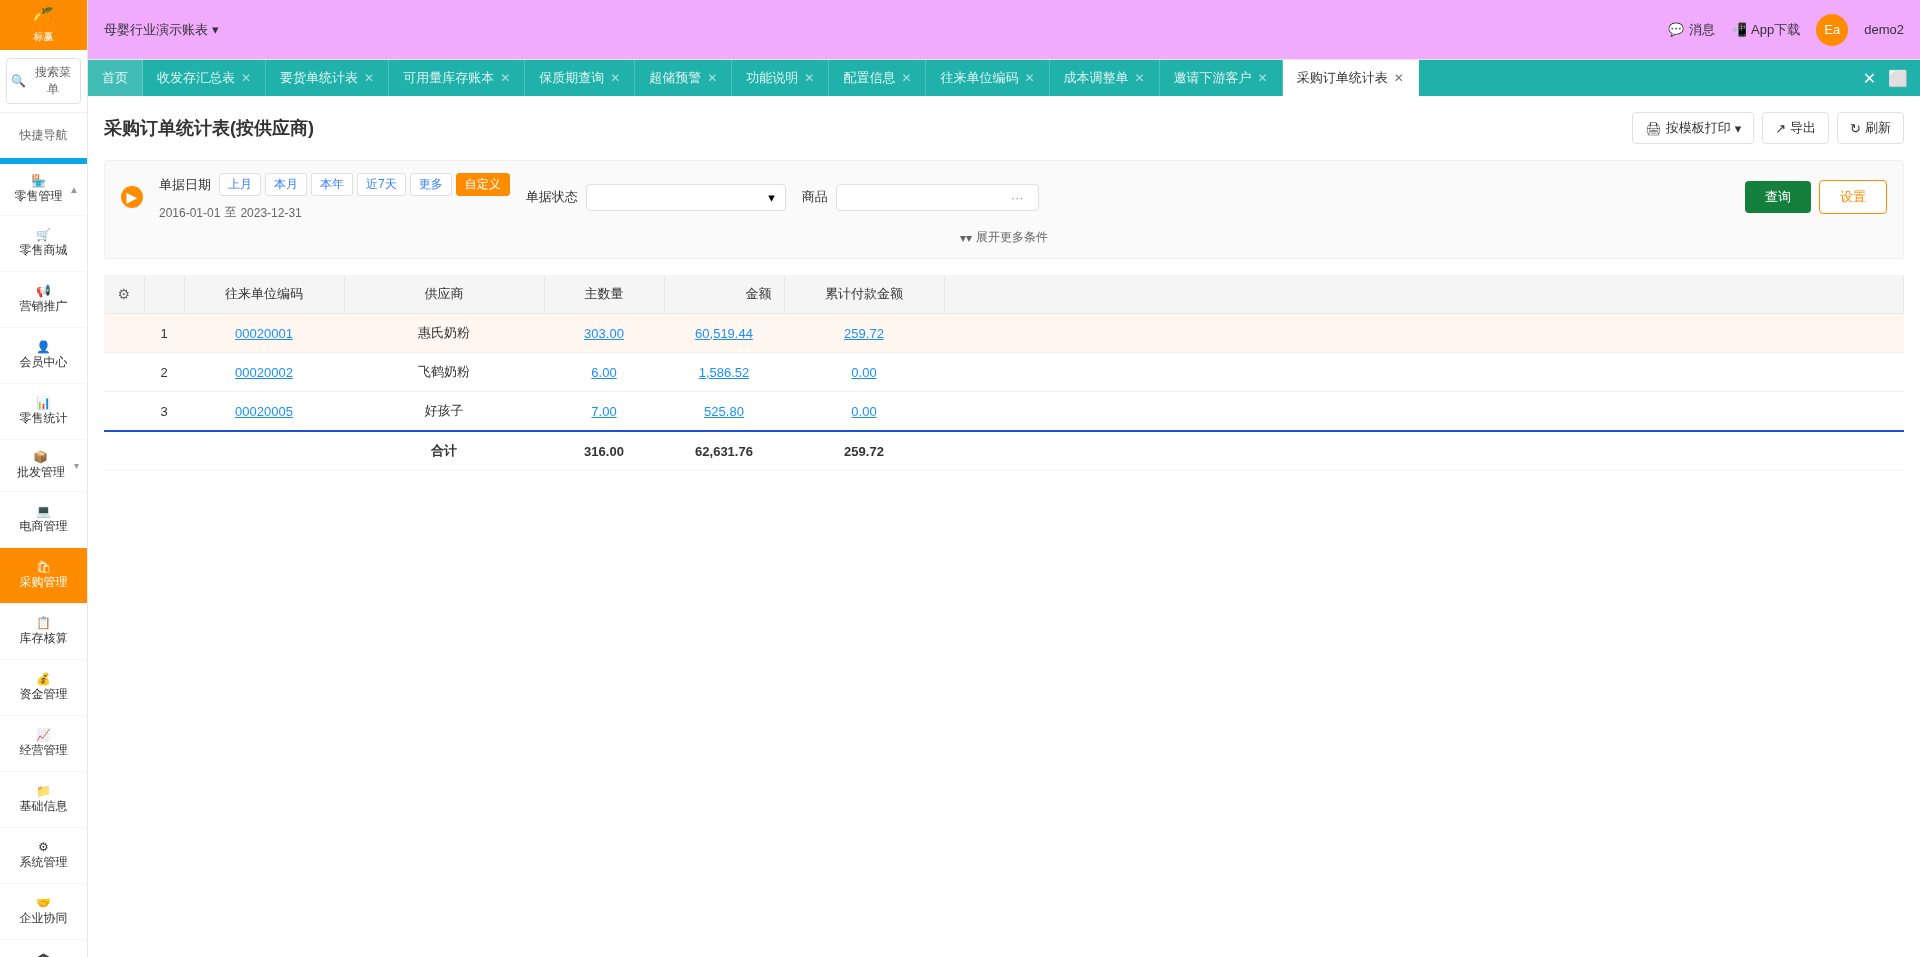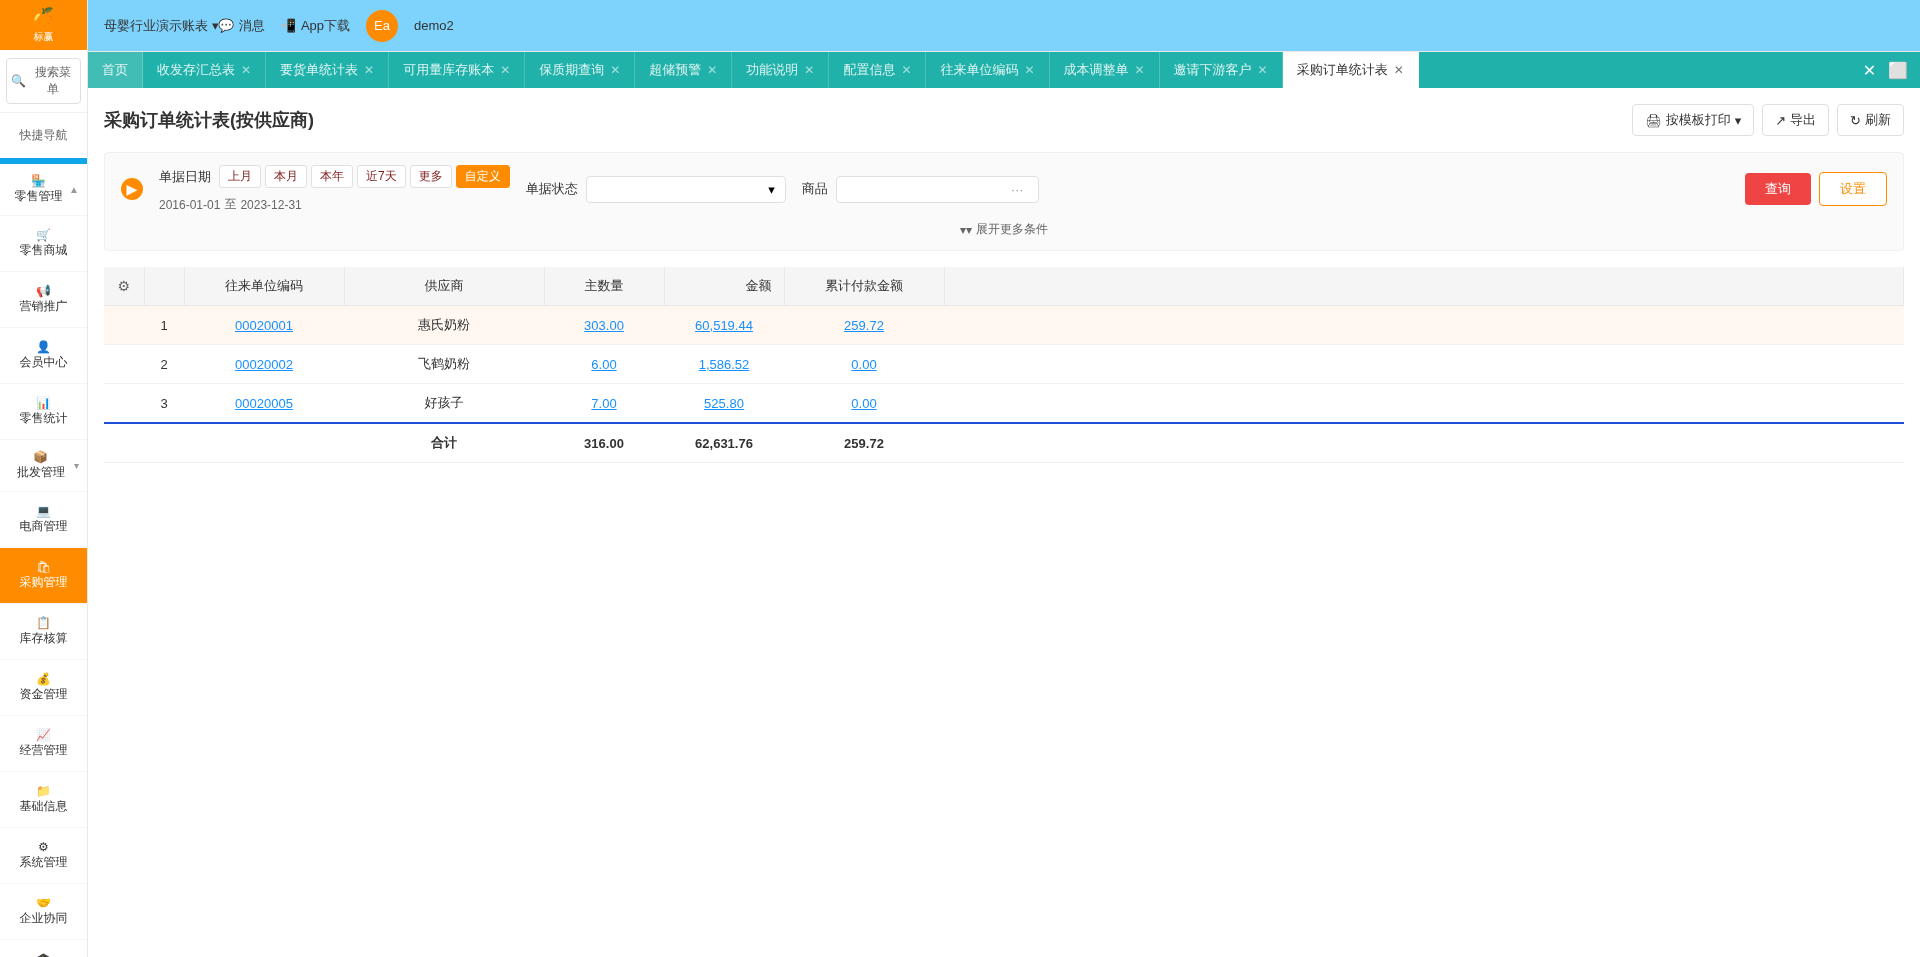--- a/index.html
+++ b/index.html
@@ -19,21 +19,21 @@
     .sidebar-nav-btn { padding: 8px 12px; border-bottom: 6px solid #0ea5e9; }
     .sidebar-nav-link { width: 100%; background: none; border: none; padding: 6px 4px; font-size: 12px; color: #666; cursor: pointer; text-align: center; display: block; }
     .sidebar-menu { flex: 1; overflow-y: auto; }
     .sidebar-item { display: flex; flex-direction: column; align-items: center; justify-content: center; padding: 12px 4px; cursor: pointer; border-bottom: 1px solid #f5f5f5; font-size: 12px; color: #333; }
     .sidebar-item.active { background: #ff8c00; color: white; }
 
     
     .main-content { flex: 1; display: flex; flex-direction: column; overflow: hidden; }
 
     
-    .top-bar { height: 52px; background: #7dd3fc; display: flex; align-items: center; padding: 0 16px; border-bottom: 1px solid #e8e8e8; }
+    .top-bar { height: 60px; background: #f0abfc; display: flex; align-items: center; justify-content: space-between; padding: 0 16px; border-bottom: 1px solid #e8e8e8; }
     .top-bar-left { display: flex; align-items: center; gap: 8px; }
     .workspace-select { display: flex; align-items: center; gap: 4px; font-size: 13px; color: #333; cursor: pointer; }
     .top-bar-right { display: flex; align-items: center; gap: 16px; }
     .top-bar-icon-btn { display: flex; align-items: center; gap: 4px; font-size: 13px; color: #333; cursor: pointer; background: none; border: none; }
     .user-avatar { width: 32px; height: 32px; border-radius: 50%; background: #ff8c00; display: flex; align-items: center; justify-content: center; color: white; font-size: 13px; cursor: pointer; }
 
     
     .tab-bar { background: #20b2aa; display: flex; align-items: center; overflow-x: auto; white-space: nowrap; height: 36px; }
     .tab-bar::-webkit-scrollbar { height: 0; }
     .tab-item { display: inline-flex; align-items: center; padding: 0 14px; height: 36px; font-size: 13px; color: rgba(255,255,255,0.85); cursor: pointer; border-right: 1px solid rgba(255,255,255,0.2); gap: 6px; flex-shrink: 0; }
@@ -55,29 +55,29 @@
     .btn-export { display: flex; align-items: center; gap: 4px; padding: 6px 12px; border: 1px solid #e0e0e0; border-radius: 4px; background: #fff; font-size: 13px; cursor: pointer; color: #333; }
     .btn-refresh { display: flex; align-items: center; gap: 4px; padding: 6px 12px; border: 1px solid #e0e0e0; border-radius: 4px; background: #fff; font-size: 13px; cursor: pointer; color: #333; }
 
     
     .filter-area { border: 1px solid #f0f0f0; border-radius: 4px; padding: 12px 16px; margin-bottom: 16px; background: #fafafa; }
     .filter-row { display: flex; align-items: center; gap: 16px; flex-wrap: wrap; }
     .filter-toggle { background: #ff8c00; border: none; color: white; width: 22px; height: 22px; border-radius: 50%; cursor: pointer; font-size: 14px; display: flex; align-items: center; justify-content: center; flex-shrink: 0; }
     .filter-group { display: flex; align-items: center; gap: 8px; }
     .filter-label { font-size: 13px; color: #333; white-space: nowrap; }
     .date-shortcuts { display: flex; gap: 4px; }
-    .date-shortcut { padding: 2px 8px; border: 1px solid #e0e0e0; border-radius: 3px; font-size: 12px; cursor: pointer; background: #fff; color: #7f1d1d; }
+    .date-shortcut { padding: 2px 8px; border: 1px solid #e0e0e0; border-radius: 3px; font-size: 12px; cursor: pointer; background: #fff; color: #3b82f6; }
     .date-shortcut.custom { background: #ff8c00; color: white; border-color: #ff8c00; }
     .date-range { display: flex; align-items: center; gap: 4px; font-size: 12px; color: #666; margin-top: 8px; }
     .filter-select { display: flex; align-items: center; border: 1px solid #e0e0e0; border-radius: 4px; background: #fff; padding: 5px 10px; gap: 8px; min-width: 200px; cursor: pointer; }
     .filter-select-text { font-size: 13px; color: #999; flex: 1; }
     .filter-item-input { display: flex; align-items: center; border: 1px solid #e0e0e0; border-radius: 4px; background: #fff; padding: 5px 10px; min-width: 200px; }
     .filter-item-input input { border: none; outline: none; font-size: 13px; color: #333; flex: 1; background: none; }
     .filter-dots { color: #999; cursor: pointer; padding: 0 4px; }
-    .btn-query { background: #ef4444; color: white; border: none; border-radius: 4px; padding: 7px 20px; font-size: 13px; cursor: pointer; }
+    .btn-query { background: #15803d; color: white; border: none; border-radius: 4px; padding: 7px 20px; font-size: 13px; cursor: pointer; }
     .btn-settings { background: #fff; color: #ff8c00; border: 1px solid #ff8c00; border-radius: 4px; padding: 7px 20px; font-size: 13px; cursor: pointer; }
     .filter-date-group { display: flex; flex-direction: column; }
     .expand-row { display: flex; justify-content: center; margin-top: 8px; }
     .expand-btn { display: flex; align-items: center; gap: 4px; font-size: 12px; color: #666; cursor: pointer; background: none; border: none; }
 
     
     .data-table { width: 100%; border-collapse: collapse; font-size: 13px; }
     .data-table th { background: #f5f5f5; padding: 10px 12px; text-align: center; font-weight: 500; color: #333; border-bottom: 1px solid #e8e8e8; border-right: 1px solid #e8e8e8; }
     .data-table td { padding: 10px 12px; text-align: center; border-bottom: 1px solid #f0f0f0; color: #333; }
     .data-table td.link { color: #1890ff; text-decoration: underline; cursor: pointer; }

